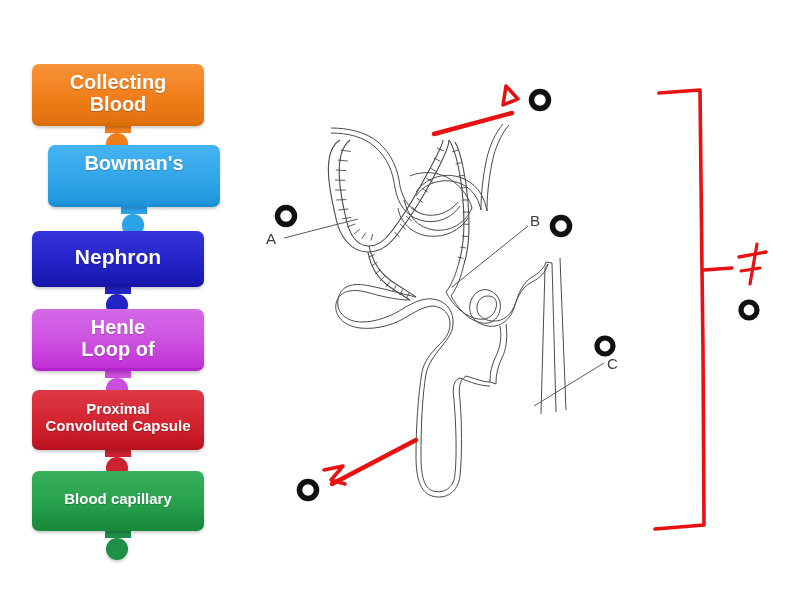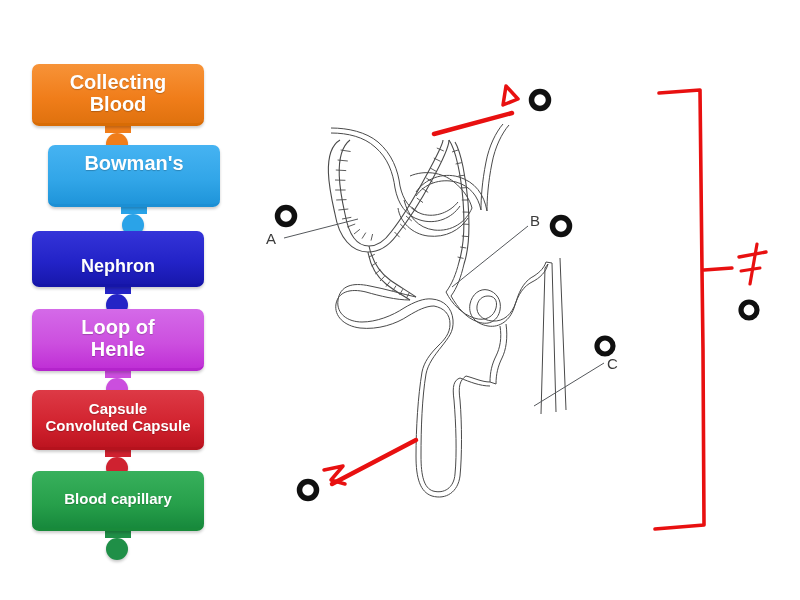--- a/index.html
+++ b/index.html
@@ -259,44 +259,44 @@
   <div class="chip-row" style="left:32px; top:145px;margin-left:16px;">
     <div class="chip" style="height:62px; background:linear-gradient(180deg,#46b3f2 0%,#32a6e8 58%,#1f95da 100%);
                 border-bottom:3px solid #1b8fd4; font-size:20px;">
       <div>Bowman's</div>
     </div>
     <div class="chip-connector" style="background:#2aa3e8;"></div>
     <div class="chip-dot" style="background:#2aa3e8;"></div>
   </div>
 
   <div class="chip-row" style="left:32px; top:231px;">
-    <div class="chip" style="height:56px; display:flex; align-items:flex-end; justify-content:center;
+    <div class="chip" style="height:56px; display:flex; align-items:center; justify-content:center;
                 background:linear-gradient(180deg,#3434d8 0%,#2323c8 58%,#1818ad 100%);
-                border-bottom:3px solid #1515a8; font-size:18px;">
+                border-bottom:3px solid #1515a8; font-size:21px;">
       <div>Nephron</div>
     </div>
     <div class="chip-connector" style="background:#2424c6;"></div>
     <div class="chip-dot" style="background:#2424c6;"></div>
   </div>
 
   <div class="chip-row" style="left:32px; top:309px;">
     <div class="chip" style="height:62px; background:linear-gradient(180deg,#d46ae8 0%,#cc4fdf 58%,#c030d6 100%);
                 border-bottom:3px solid #b424cc; font-size:20px;">
+      <div>Henle</div>
       <div>Loop of</div>
-      <div>Henle</div>
     </div>
     <div class="chip-connector" style="background:#cb4ede;"></div>
     <div class="chip-dot" style="background:#cb4ede;"></div>
   </div>
 
   <div class="chip-row" style="left:32px; top:390px;">
     <div class="chip" style="height:60px; display:flex; flex-direction:column; align-items:center; justify-content:center;
                 background:linear-gradient(180deg,#dd3a46 0%,#d2232f 58%,#bd1420 100%);
                 border-bottom:3px solid #b5121d; font-size:15px;">
-      <div>Capsule</div>
+      <div>Proximal</div>
       <div>Convoluted Capsule</div>
     </div>
     <div class="chip-connector" style="background:#cf2230;"></div>
     <div class="chip-dot" style="background:#cf2230;"></div>
   </div>
 
   <div class="chip-row" style="left:32px; top:471px;">
     <div class="chip" style="height:60px; display:flex; flex-direction:column; align-items:center; justify-content:center;
                 background:linear-gradient(180deg,#38b05c 0%,#27a04b 58%,#17893c 100%);
                 border-bottom:3px solid #188a3a; font-size:15px;">

